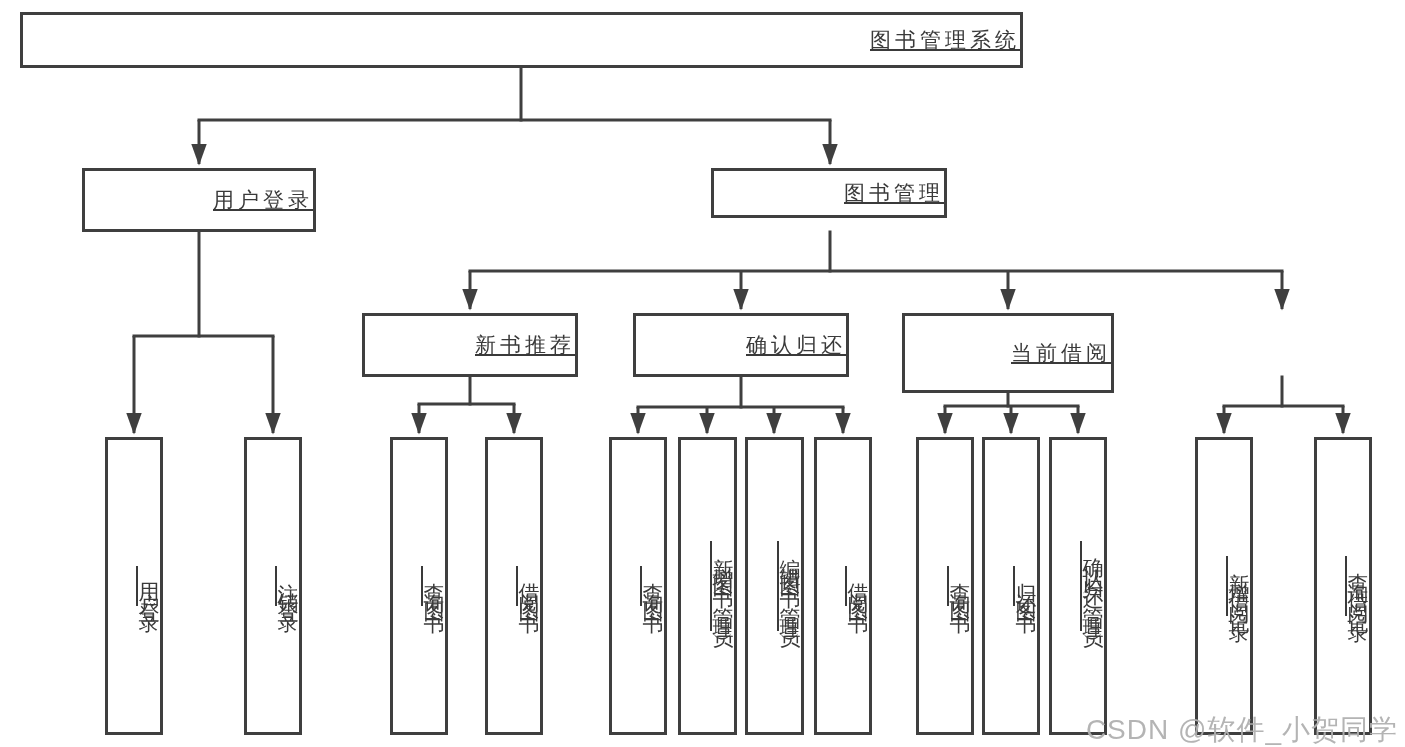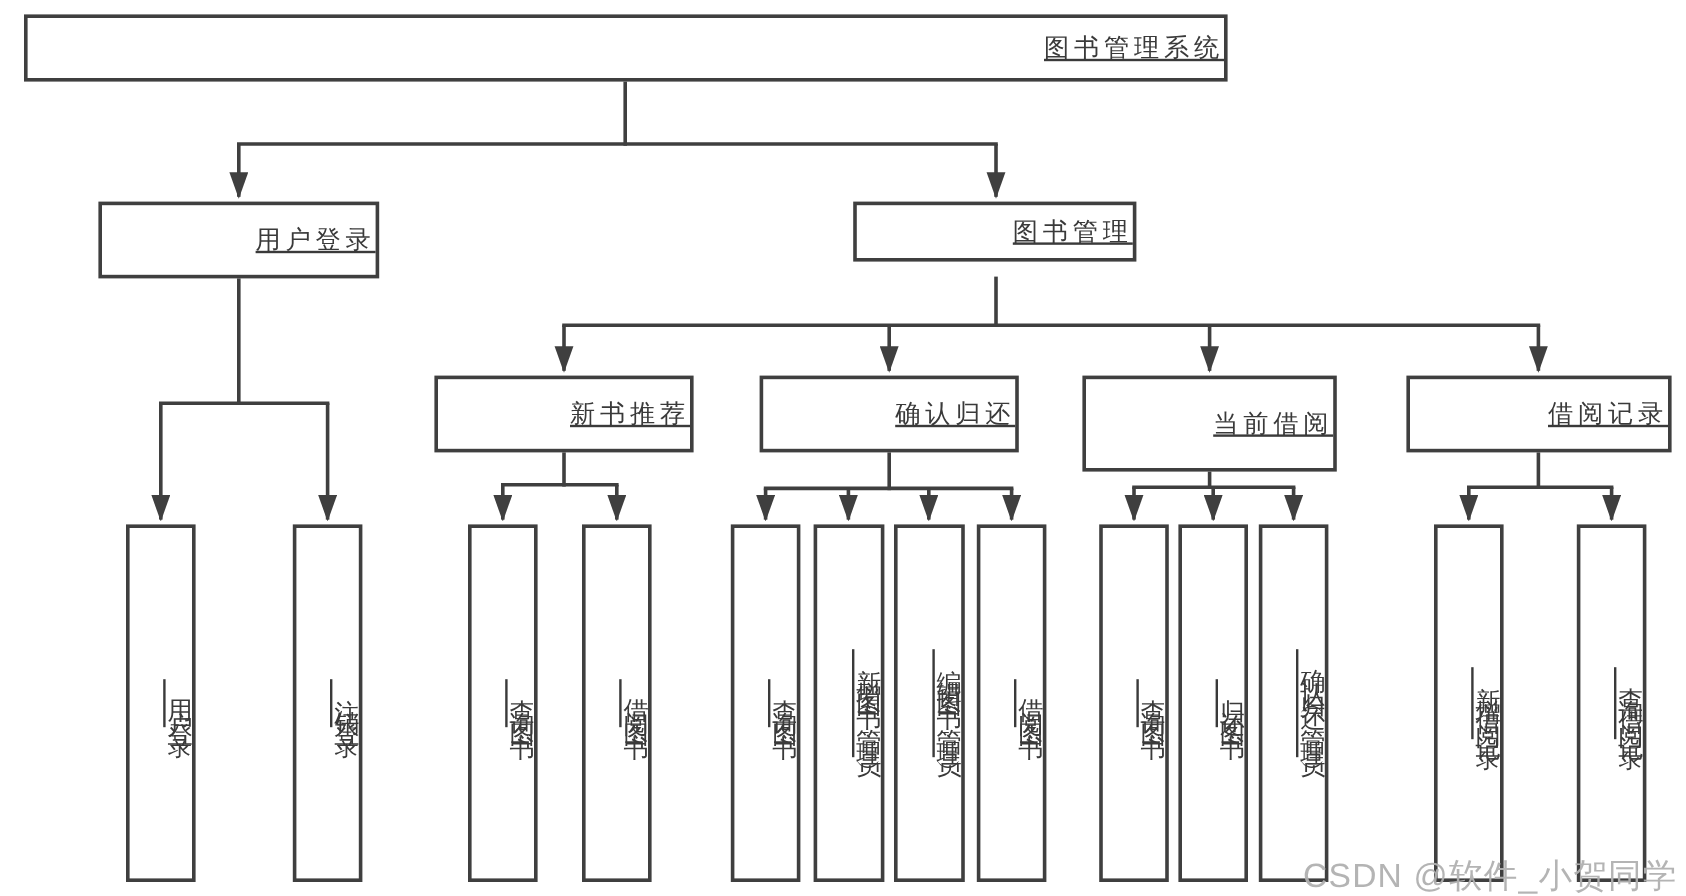--- a/index.html
+++ b/index.html
@@ -122,23 +122,20 @@
 
   <div class="box h" style="left:362px;top:313px;width:216px;height:64px">
     <span>新书推荐</span>
   </div>
   <div class="box h" style="left:633px;top:313px;width:216px;height:64px">
     <span>确认归还</span>
   </div>
   <div class="box h" style="left:902px;top:313px;width:212px;height:80px">
     <span>当前借阅</span>
   </div>
-  <div class="box h" style="left:1172px;top:313px;width:221px;height:64px">
-    <span>借阅记录</span>
-  </div>
 
   <div class="box v" style="left:105px;top:437px;width:58px;height:298px">
     <span>用户登录</span>
   </div>
   <div class="box v" style="left:244px;top:437px;width:58px;height:298px">
     <span>注销登录</span>
   </div>
 
   <div class="box v" style="left:390px;top:437px;width:58px;height:298px">
     <span>查询图书</span>

